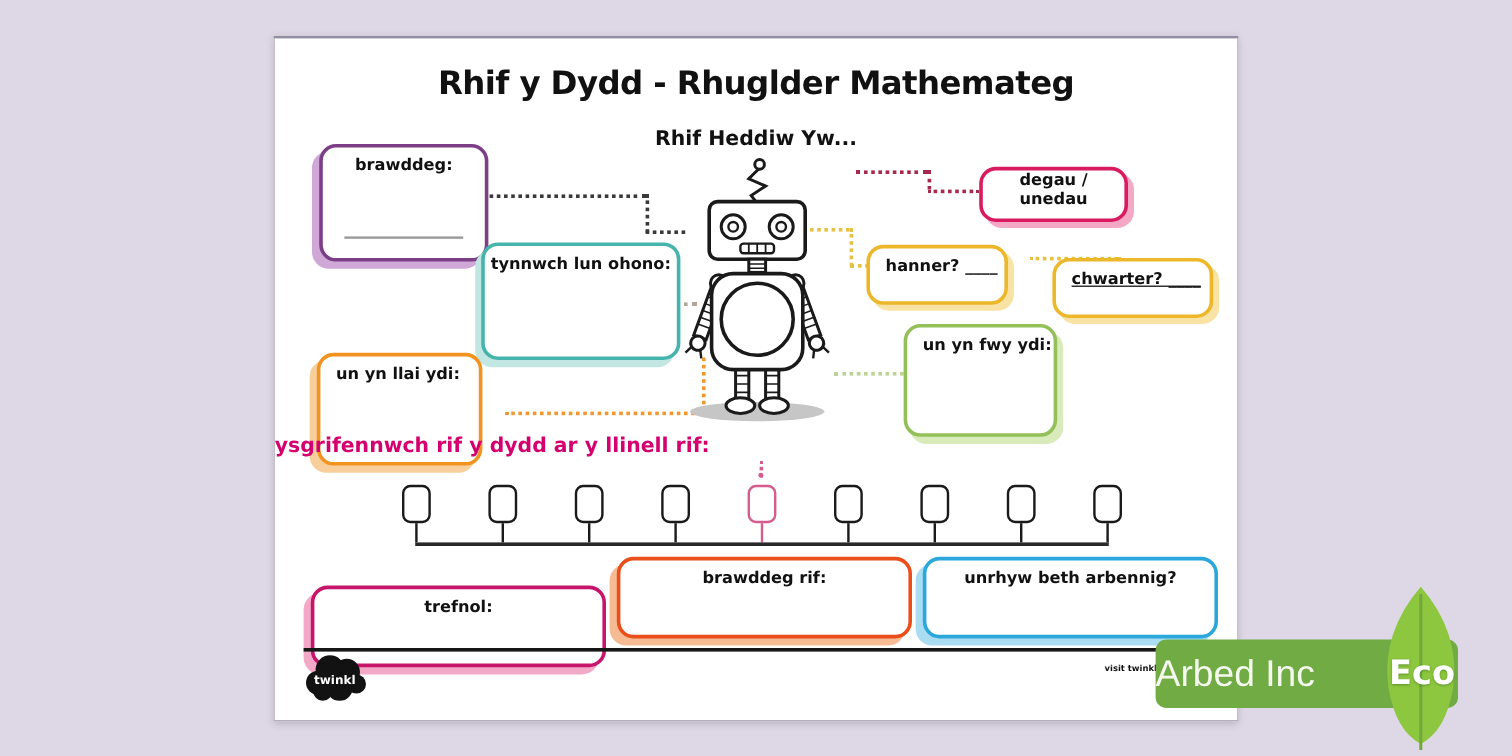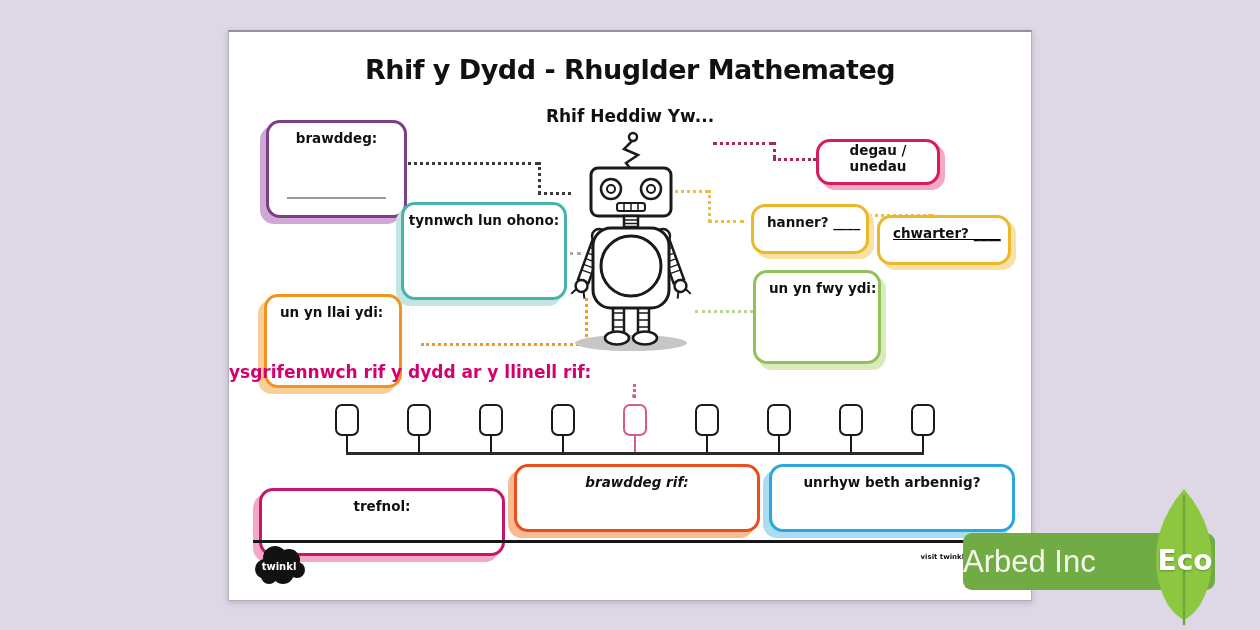--- a/index.html
+++ b/index.html
@@ -28,25 +28,25 @@
   .wbox{position:absolute;background:#fff;border:3px solid #000;border-radius:14px;}
   .wbox .lbl{font-weight:bold;font-size:13.5px;color:#111;text-align:center;padding-top:7px;}
   .lbl.left{text-align:left;padding-left:13px;}
 
   .box-spell{left:37px;top:88px;width:135px;height:92px;border-color:var(--purple);box-shadow:-6px 6px 0 var(--purple-sh);}
   .writing-line{position:absolute;left:18px;right:18px;bottom:16px;border-bottom:2px solid #9a9a9a;}
   .box-draw{left:172px;top:170px;width:160px;height:92px;border-color:var(--teal);box-shadow:-5px 6px 0 var(--teal-sh);}
   .box-one-less{left:35px;top:262px;width:132px;height:88px;border-color:var(--orange);box-shadow:-6px 6px 0 var(--orange-sh);}
   .box-tens{left:587px;top:107px;width:118px;height:40px;border-color:var(--crimson);box-shadow:5px 5px 0 var(--crimson-sh);}
   .box-tens .lbl{padding-top:0;}
-  .box-half{left:493px;top:172px;width:112px;height:44px;border-color:var(--amber);box-shadow:5px 5px 0 var(--amber-sh);margin-left:29px;}
+  .box-half{left:493px;top:172px;width:112px;height:44px;border-color:var(--amber);box-shadow:5px 5px 0 var(--amber-sh);}
   .box-quarter{left:648px;top:183px;width:128px;height:44px;border-color:var(--amber);box-shadow:5px 5px 0 var(--amber-sh);text-decoration:underline;}
   .box-one-more{left:524px;top:238px;width:122px;height:88px;border-color:var(--green);box-shadow:5px 6px 0 var(--green-sh);}
   .box-ordinal{left:30px;top:432px;width:240px;height:62px;border-color:var(--pink-b);box-shadow:-6px 6px 0 var(--pink-b-sh);margin-top:24px;}
-  .box-sentence{left:285px;top:432px;width:240px;height:62px;border-color:var(--orange-b);box-shadow:-6px 6px 0 var(--orange-b-sh);font-style:italic;}
+  .box-sentence{left:285px;top:432px;width:240px;height:62px;border-color:var(--orange-b);box-shadow:-6px 6px 0 var(--orange-b-sh);}
   .box-special{left:540px;top:432px;width:240px;height:62px;border-color:var(--blue-b);box-shadow:-6px 6px 0 var(--blue-b-sh);}
 
   .robot{position:absolute;left:332px;top:98px;width:140px;height:222px;}
 
   
   .dh{position:absolute;height:0;border-top:3px dotted #333;}
   .dv{position:absolute;width:0;border-left:3px dotted #333;}
   .c-black{border-color:var(--c-black);} .c-darkred{border-color:var(--c-darkred);}
   .c-tan{border-color:var(--c-tan);} .c-yellow{border-color:var(--c-yellow);}
   .c-orange{border-color:var(--c-orange);} .c-lgreen{border-color:var(--c-lightgreen);}

